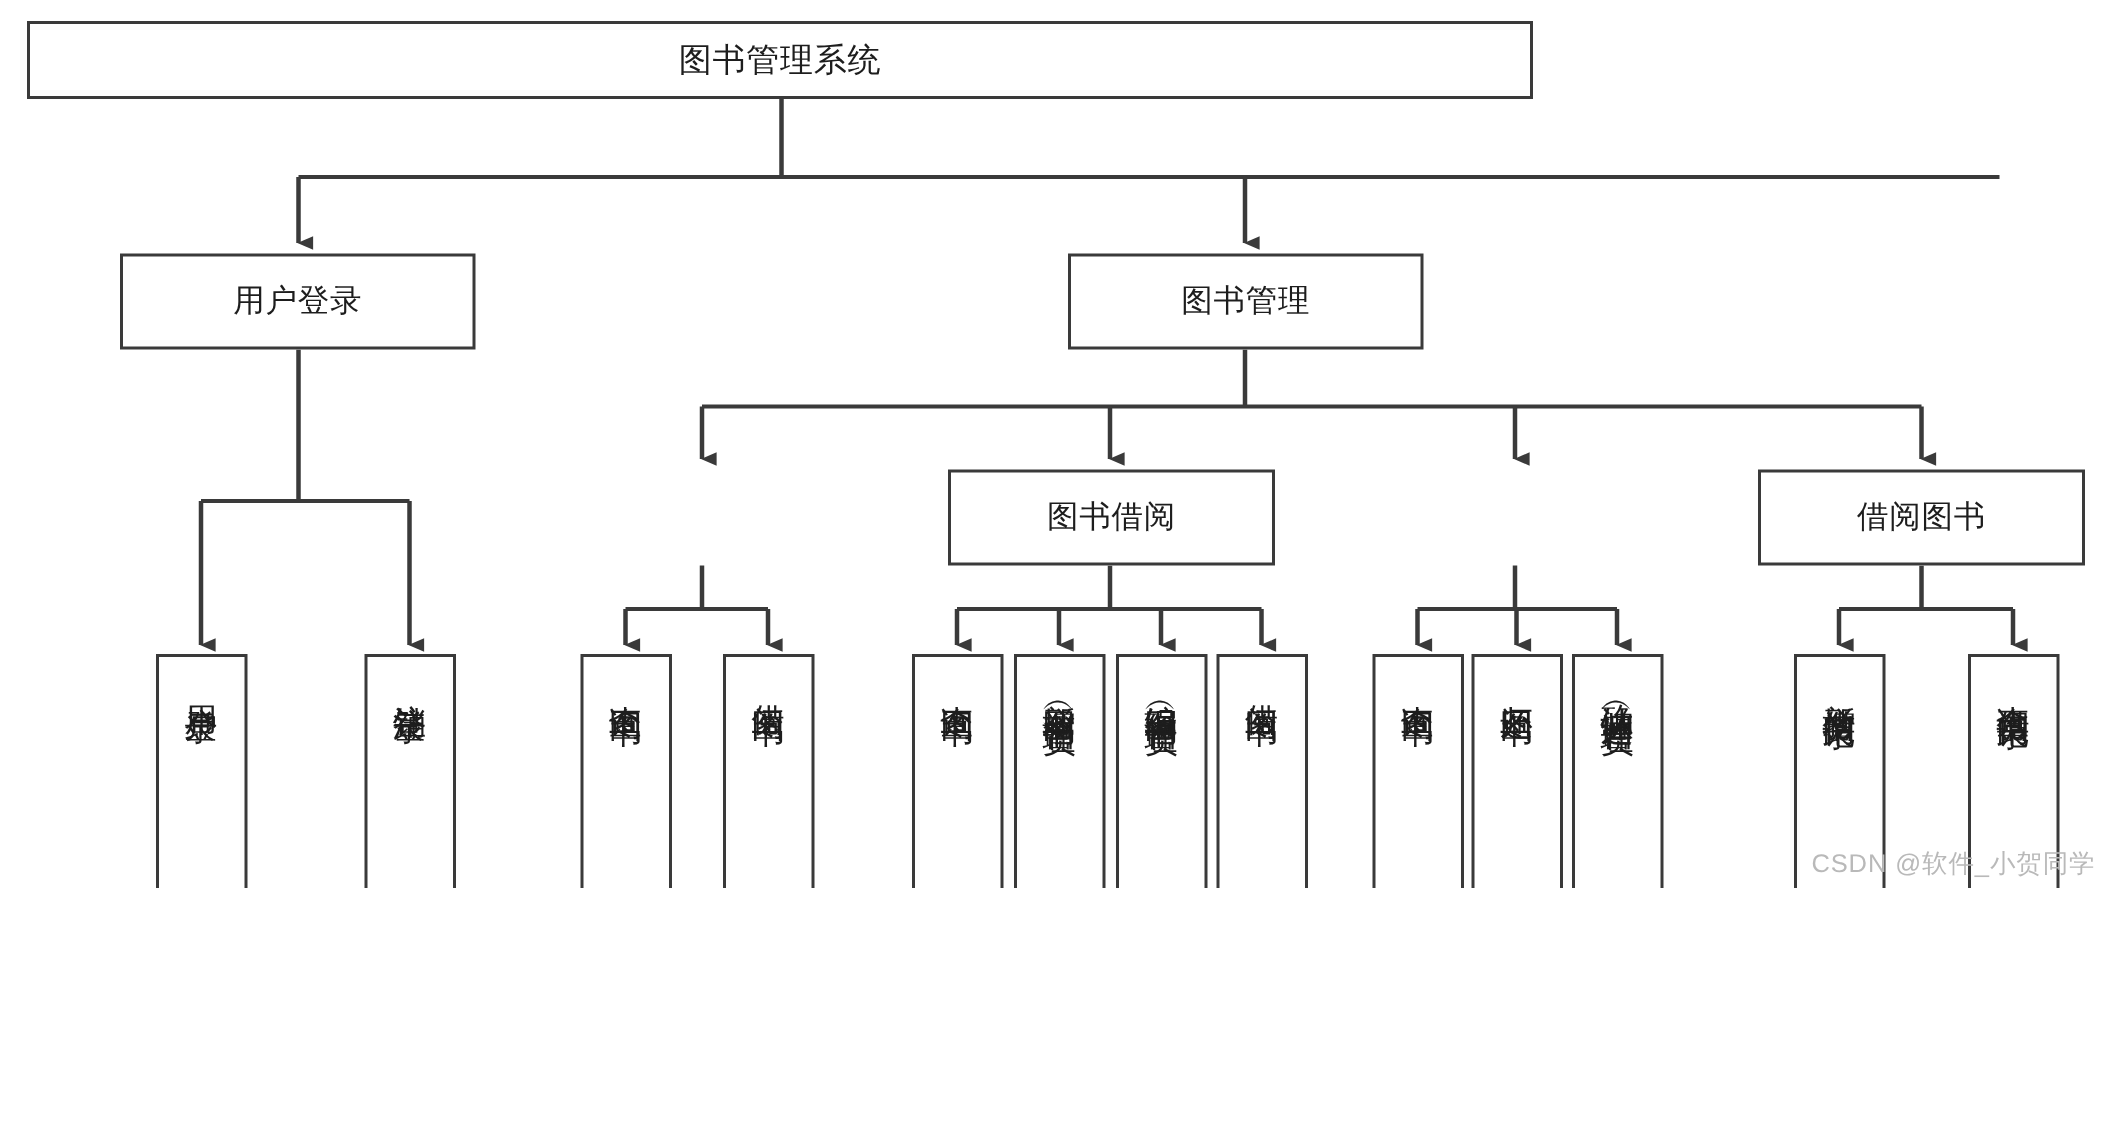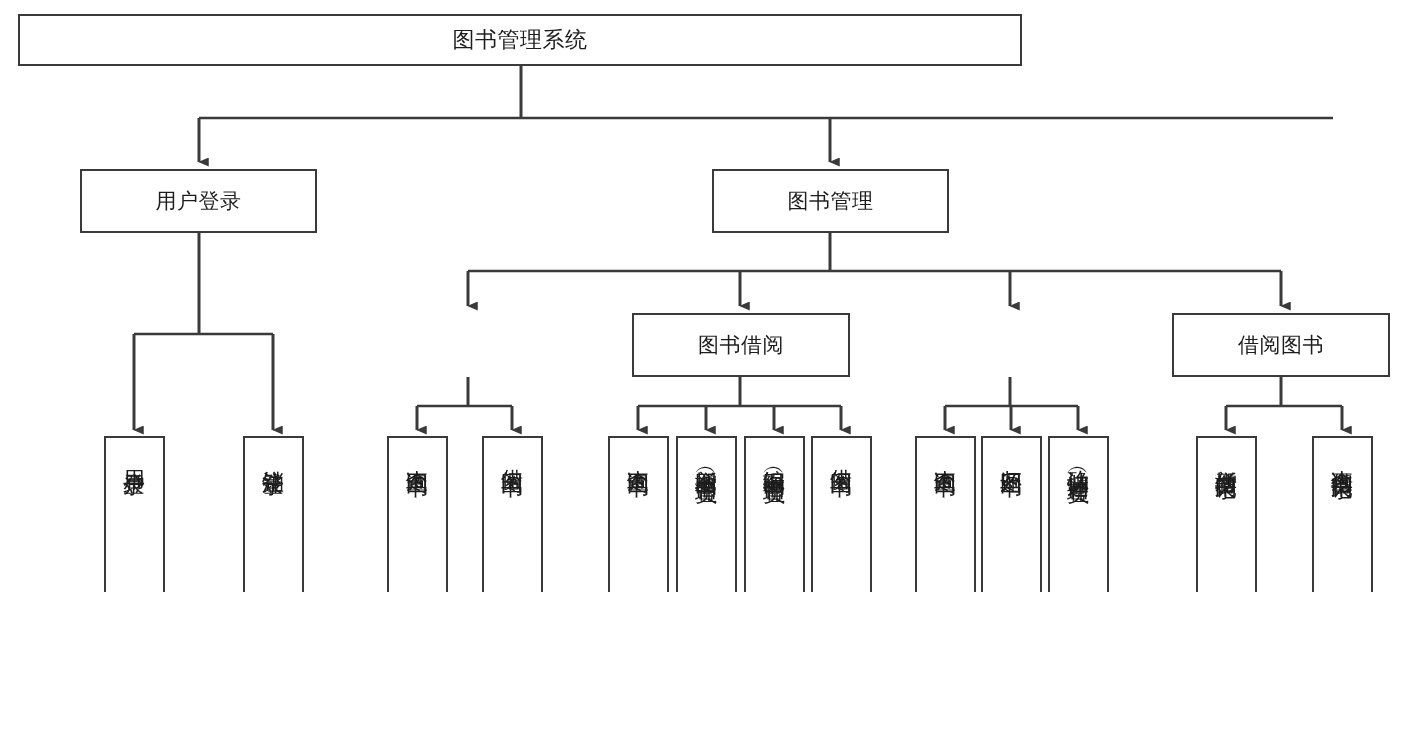--- a/index.html
+++ b/index.html
@@ -186,14 +186,15 @@
     <span class="label">确认归还（管理员）</span>
   </div>
 
   <div class="node v" style="left:1196px; top:436px; width:61px; height:299px;">
     <span class="label">新增借阅记录</span>
   </div>
   <div class="node v" style="left:1312px; top:436px; width:61px; height:299px;">
     <span class="label">查询借阅记录</span>
   </div>
 
+  <div class="watermark">CSDN @软件_小贺同学</div>
 
 </div>
 
 </body></html>

